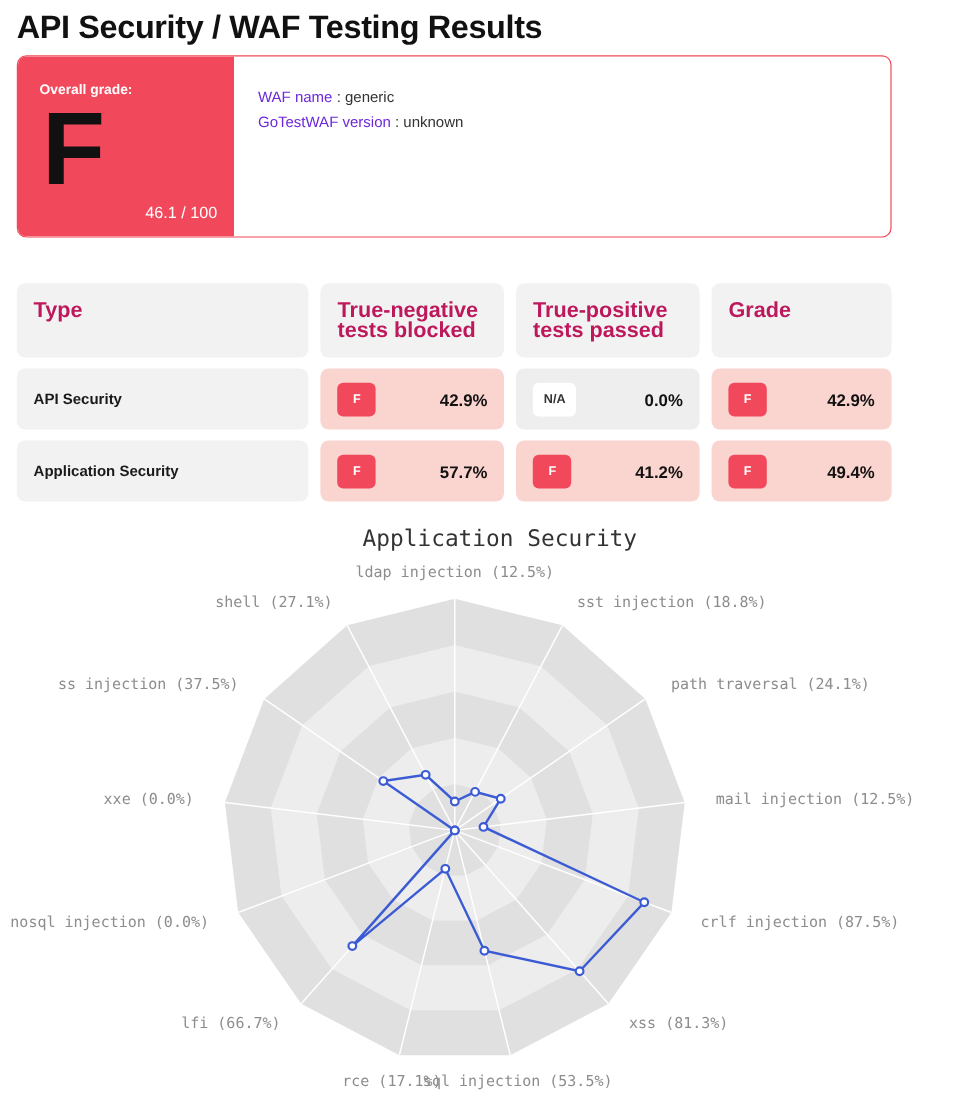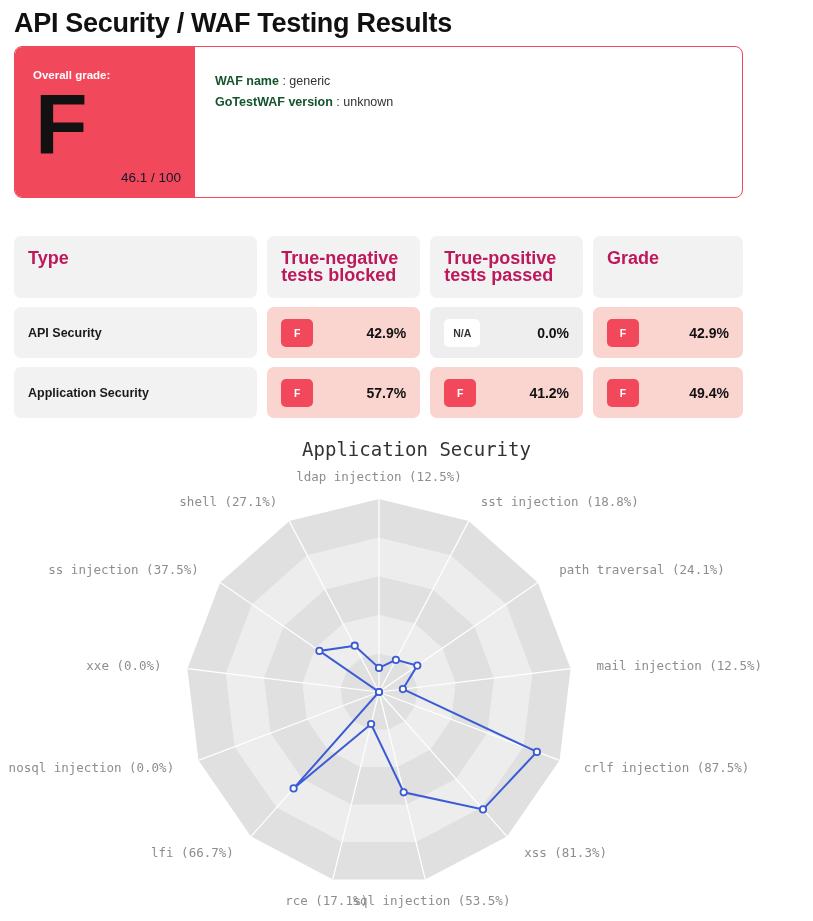--- a/index.html
+++ b/index.html
@@ -64,32 +64,32 @@
     line-height: 86px;
     font-weight: bold;
     color: #111111;
     font-family: "Liberation Sans", sans-serif;
   }
   .grade-score {
     position: absolute;
     right: 14px;
     bottom: 12px;
     font-size: 13.5px;
-    color: #0f172a;
+    color: #ffffff;
   }
   .info-panel {
     flex: 1;
     padding: 24px 0 0 20px;
     font-size: 12.5px;
     color: #333333;
     line-height: 20.5px;
   }
   .info-panel .k {
-    font-weight: bold;
-    color: #14532d;
+    font-weight: normal;
+    color: #6d28d9;
   }
 
   
   .table {
     position: absolute;
     left: 14px;
     top: 236px;
     width: 729px;
   }
   .row {

